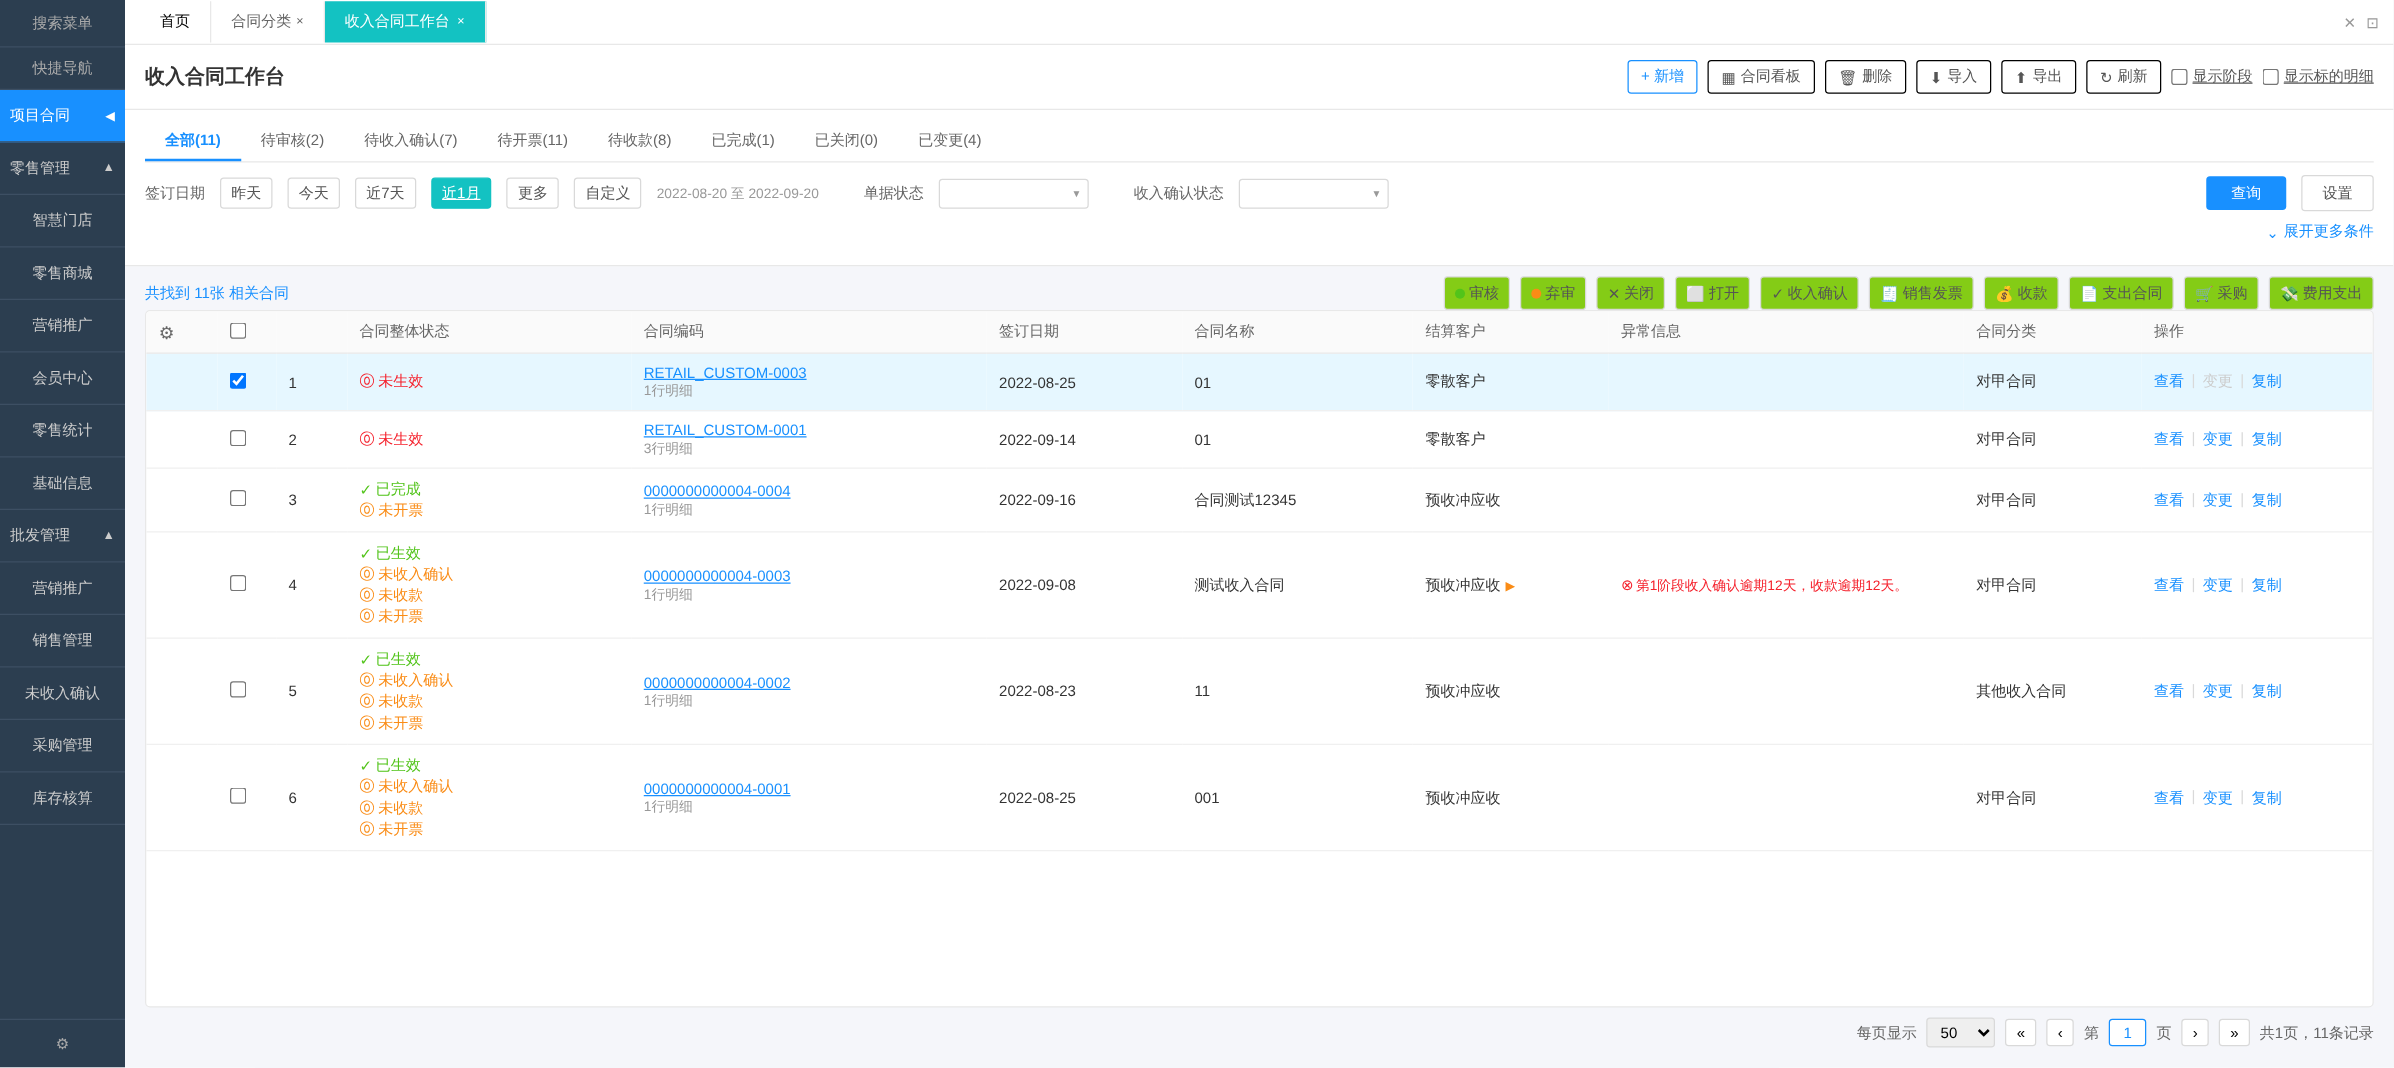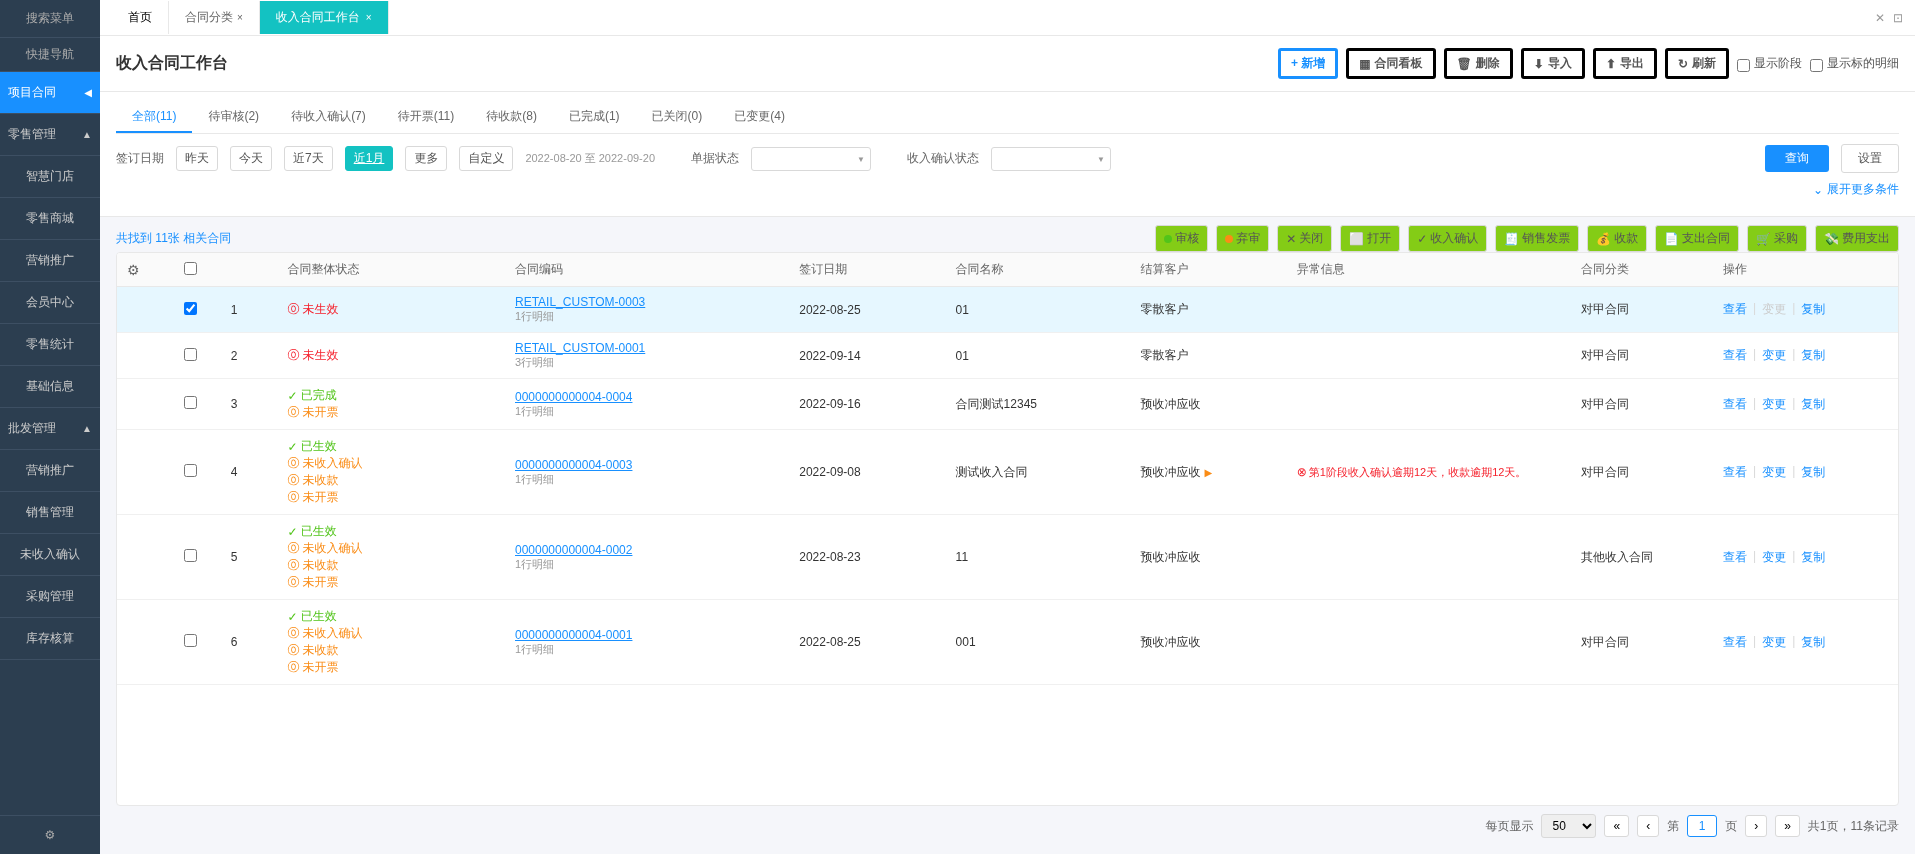--- a/index.html
+++ b/index.html
@@ -25,31 +25,31 @@
     .tab-close { font-size: 10px; cursor: pointer; }
     .tab-home { color: #000000; }
     .tab-contract { color: #666; display: flex; align-items: center; gap: 4px; }
     .tabs-bar-right { margin-left: auto; display: flex; align-items: center; gap: 8px; color: #999; font-size: 14px; cursor: pointer; }
     
     
     .content { flex: 1; display: flex; flex-direction: column; overflow: hidden; background: #f5f6fa; }
     .page-header { background: #fff; padding: 12px 16px; display: flex; align-items: center; justify-content: space-between; border-bottom: 1px solid #e8e8e8; flex-shrink: 0; }
     .page-title { font-size: 16px; font-weight: bold; color: #333; }
     .header-actions { display: flex; align-items: center; gap: 8px; }
-    .header-btn { display: flex; align-items: center; gap: 4px; padding: 4px 10px; border: 3px solid #000000; border-radius: 3px; cursor: pointer; background: #fff; color: #555; font-size: 12px; font-weight: bold; }
+    .header-btn { display: flex; align-items: center; gap: 4px; padding: 4px 10px; border: 1px solid #000000; border-radius: 3px; cursor: pointer; background: #fff; color: #555; font-size: 12px; }
     .header-btn-new { color: #1890ff; border-color: #1890ff; }
-    .checkbox-label { display: flex; align-items: flex-end; gap: 4px; color: #555; cursor: pointer; }
+    .checkbox-label { display: flex; align-items: center; gap: 4px; color: #555; cursor: pointer; text-decoration: underline; }
     
     
     .filter-area { background: #fff; padding: 10px 16px; border-bottom: 1px solid #e8e8e8; flex-shrink: 0; }
     
     
     .status-tabs { display: flex; align-items: center; gap: 0; margin-bottom: 10px; border-bottom: 1px solid #e8e8e8; }
     .status-tab { padding: 6px 16px; cursor: pointer; color: #666; border-bottom: 2px solid transparent; font-size: 12px; }
-    .status-tab.active { color: #1890ff; border-bottom: 2px solid #1890ff; font-weight: normal; }
+    .status-tab.active { color: #1890ff; border-bottom: 2px solid #1890ff; font-weight: bold; }
     
     
     .filter-row { display: flex; align-items: center; gap: 12px; margin-bottom: 8px; }
     .filter-label { color: #666; white-space: nowrap; }
     .date-btn { padding: 3px 8px; border: 1px solid #d9d9d9; border-radius: 3px; cursor: pointer; font-size: 12px; color: #555; background: #fff; }
     .date-btn.active { background: #13c2c2; color: #fff; border-color: #13c2c2; text-decoration: underline; }
     .date-range { color: #999; font-size: 11px; }
     .filter-select { border: 1px solid #d9d9d9; border-radius: 3px; padding: 4px 24px 4px 8px; font-size: 12px; color: #555; background: #fff; min-width: 120px; appearance: none; cursor: pointer; }
     .filter-select-wrapper { position: relative; display: inline-block; }
     .filter-select-wrapper::after { content: '▼'; position: absolute; right: 6px; top: 50%; transform: translateY(-50%); font-size: 8px; color: #999; pointer-events: none; }

